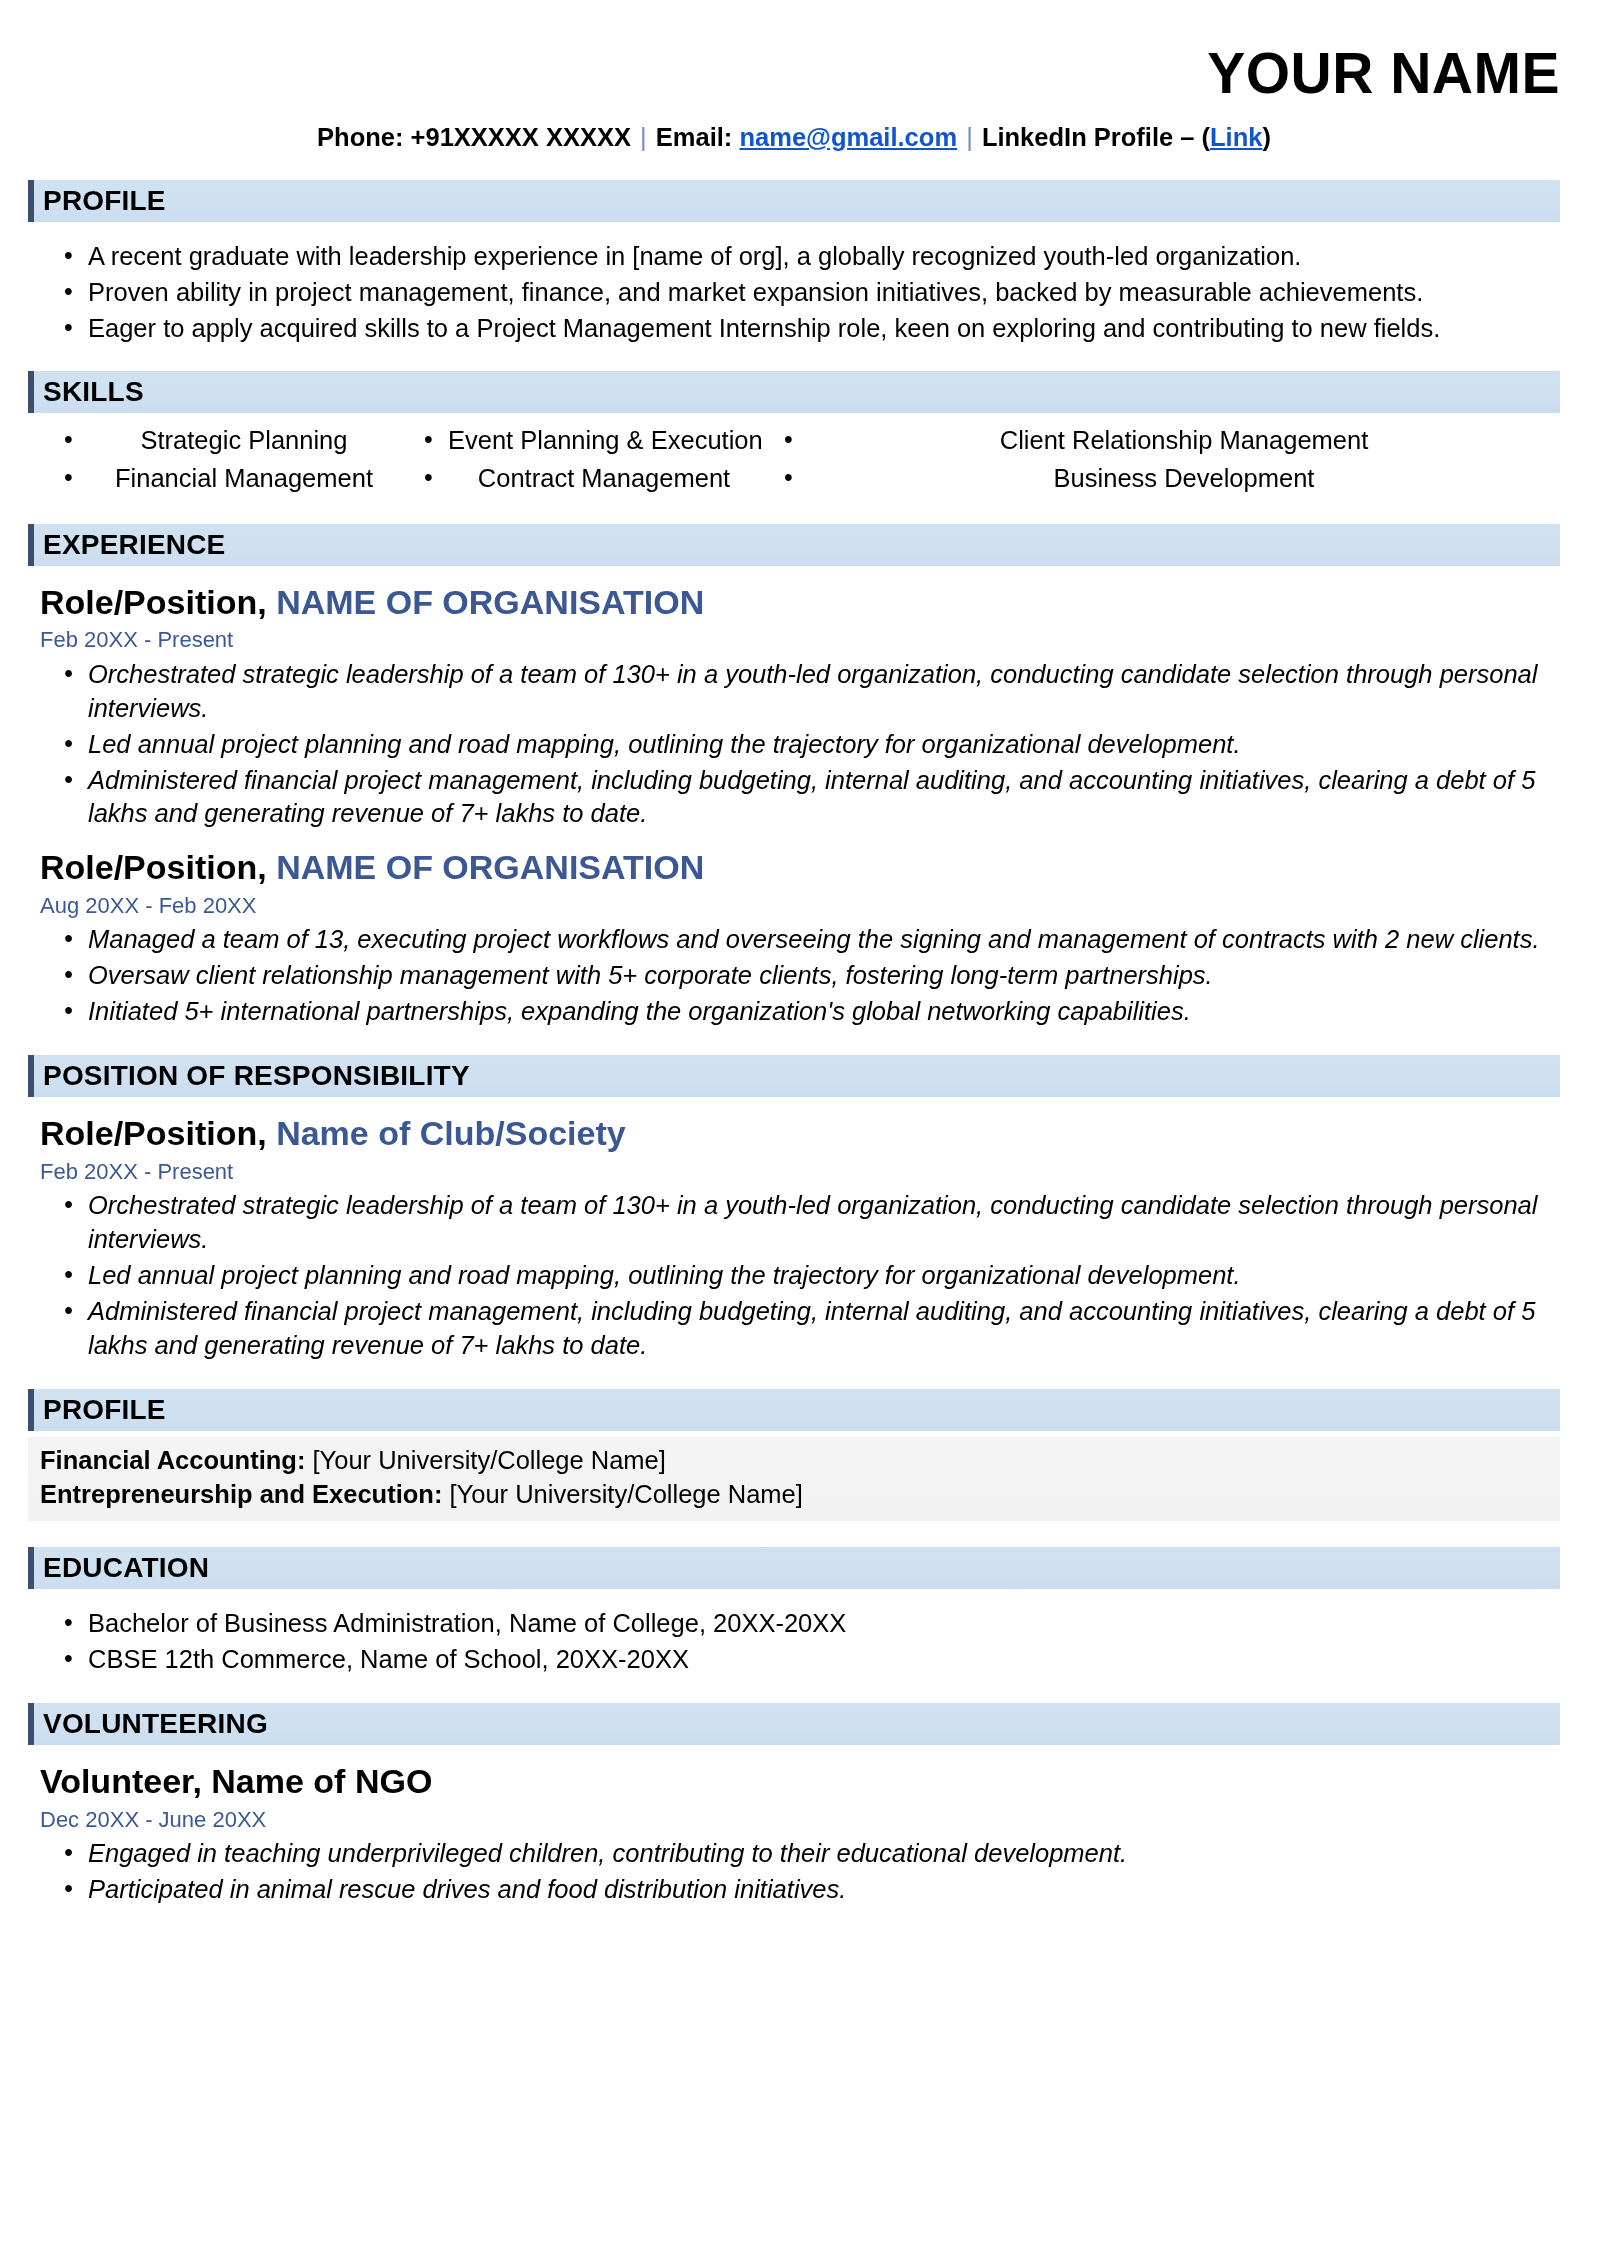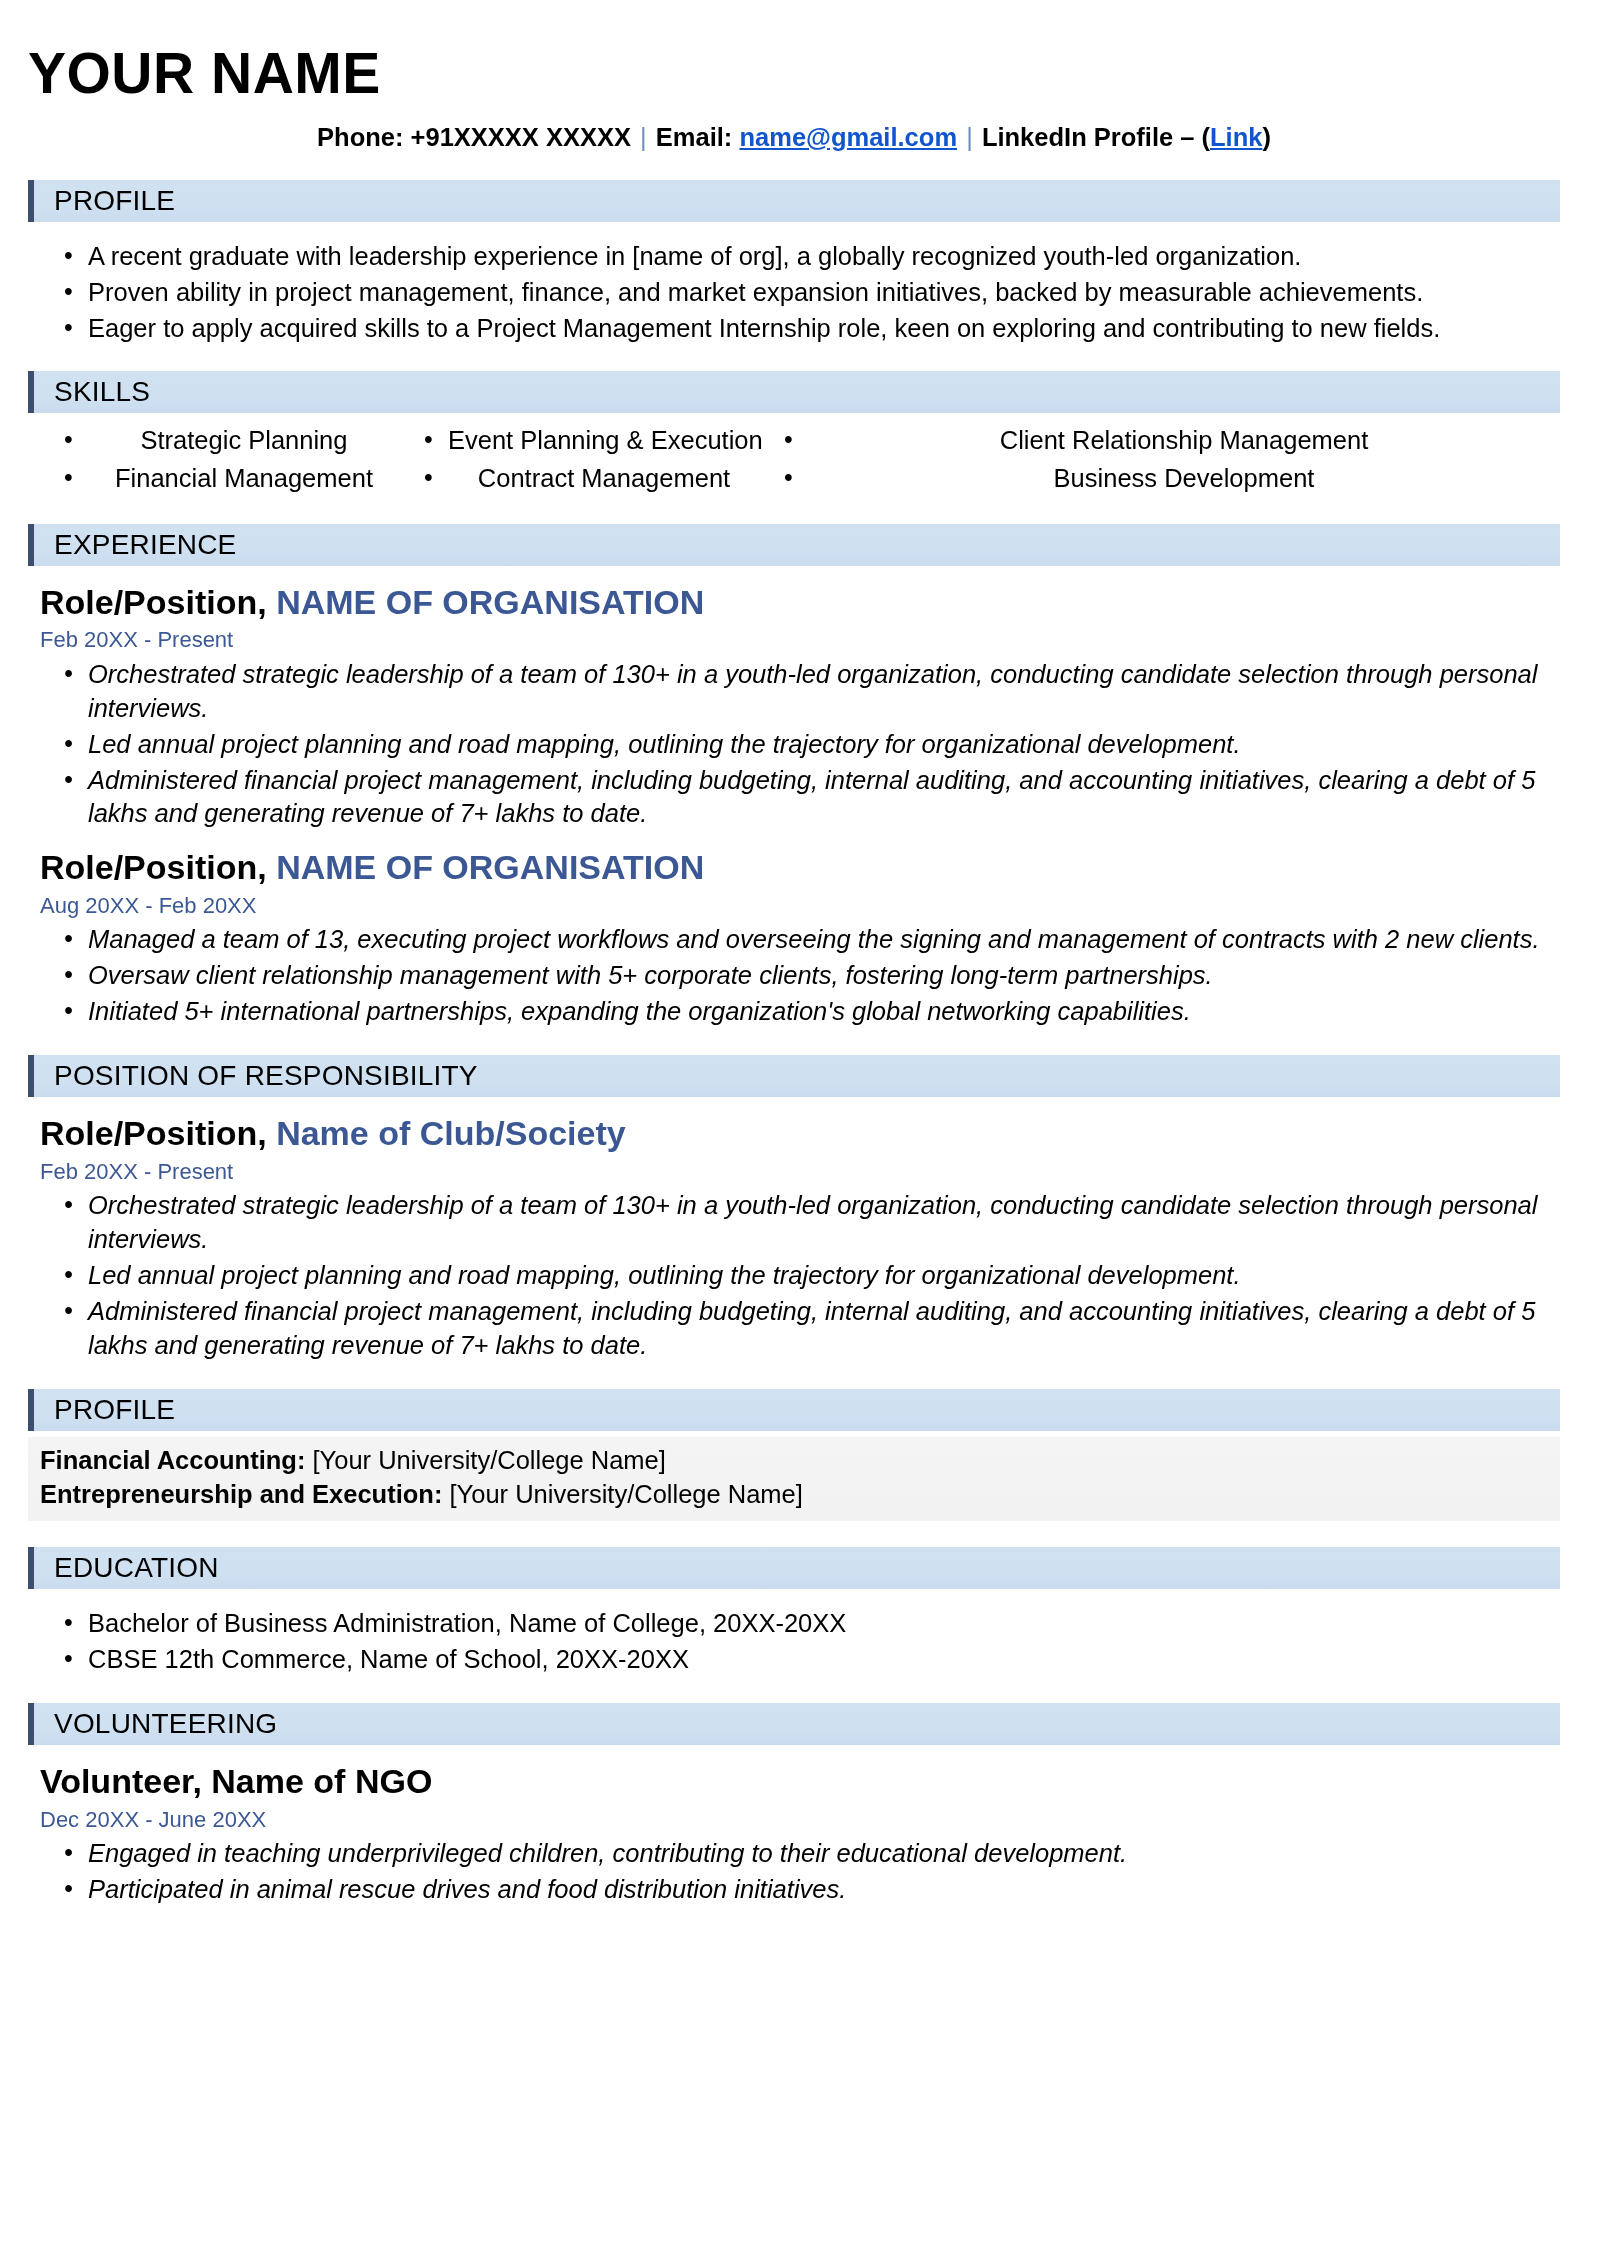--- a/index.html
+++ b/index.html
@@ -20,21 +20,21 @@
     width: 1600px;
     height: 2260px;
     box-sizing: border-box;
     padding: 34px 40px 0 28px;
     background: #ffffff;
     overflow: hidden;
   }
 
   
   .name {
-    text-align: left;
+    text-align: right;
     font-size: 57px;
     font-weight: bold;
     letter-spacing: 0.5px;
     line-height: 1.05;
     margin: 10px 0 0 0;
     color: #000;
   }
   .contact {
     text-align: center;
     font-size: 25.5px;
@@ -64,24 +64,24 @@
     align-items: center;
   }
   .section-bar .accent {
     width: 6px;
     height: 42px;
     background: #3d4f6e;
     flex: 0 0 auto;
   }
   .section-bar .title {
     font-size: 28px;
-    font-weight: normal;
+    font-weight: bold;
     color: #000;
     letter-spacing: 0.2px;
-    padding-left: 20px;
+    padding-left: 9px;
     line-height: 1;
   }
 
   
   .body-block {
     padding-left: 12px;
     padding-top: 18px;
   }
   ul.bullets {
     list-style: none;

